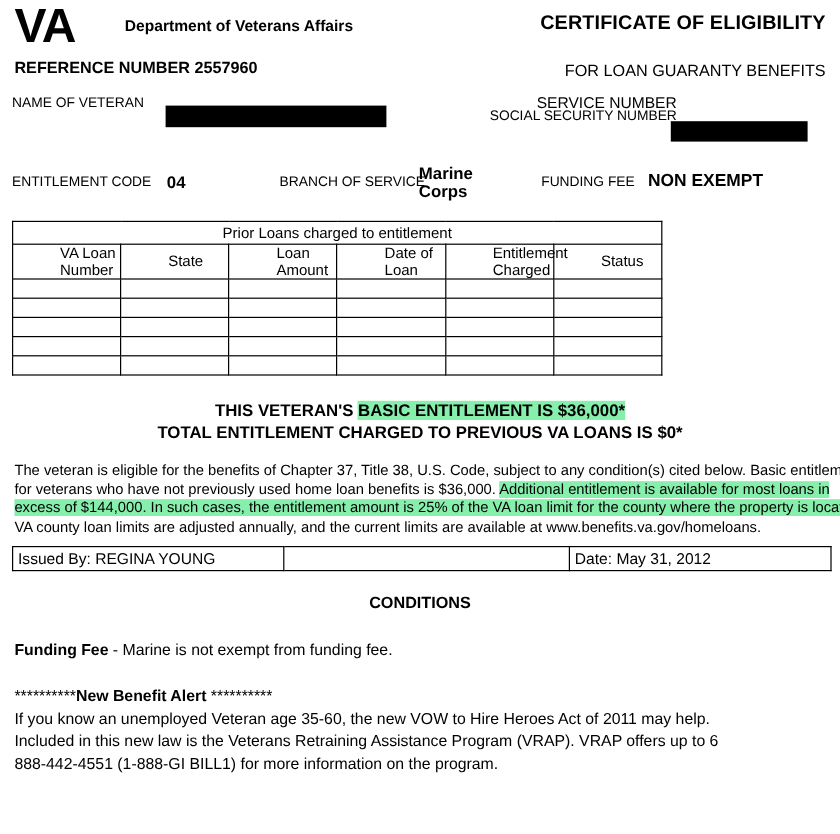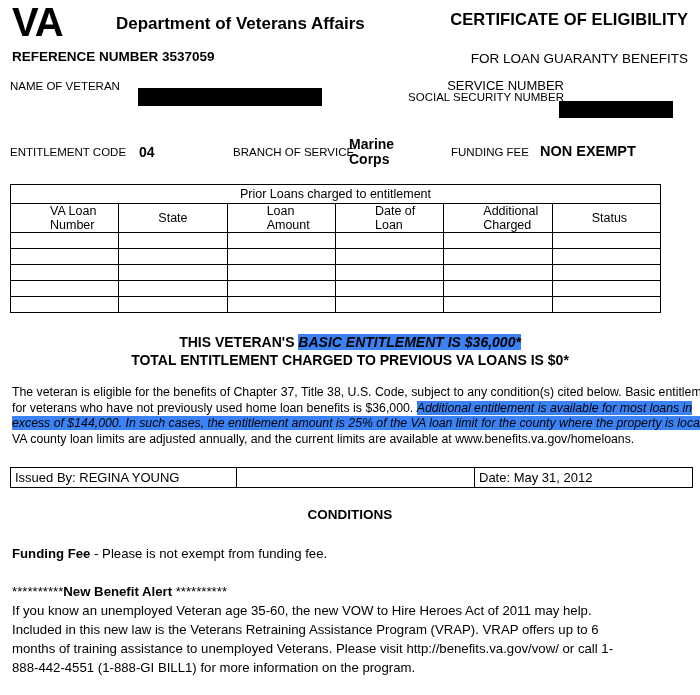--- a/index.html
+++ b/index.html
@@ -18,22 +18,22 @@
   .sheet { position: absolute; inset: 0; padding: 0 8px; }
 
   
   .header { position: relative; height: 72px; }
   .va-logo {
     position: absolute; left: 4px; top: 0px;
     font-size: 40px; font-weight: bold;
     letter-spacing: -1px; line-height: 44px;
   }
   .dept-name {
-    position: absolute; left: 108px; top: 14px;
-    font-size: 17px; font-weight: bold;
+    position: absolute; left: 96px; top: 14px;
+    font-size: 13px; font-weight: bold;
   }
   .cert-title {
     position: absolute; right: 4px; top: 10px;
     font-size: 16.5px; font-weight: bold;
     letter-spacing: 0.1px;
   }
   .ref-number {
     position: absolute; left: 4px; top: 49px;
     font-size: 13.5px; font-weight: bold;
   }
@@ -75,21 +75,21 @@
     position: absolute; left: 341px; top: 3px; width: 58px;
     font-size: 14px; font-weight: bold; line-height: 15px;
   }
   .lbl-fee      { position: absolute; left: 443px; top: 12px; font-size: 11.5px; }
   .val-fee      { position: absolute; left: 516px; top: 9px; font-size: 14.5px; font-weight: bold; margin-left: 16px; }
 
   
   .loans-wrap { position: relative; margin-top: 2px; }
   table.loans {
     border-collapse: collapse;
-    width: 651px;
+    width: 542px;
     margin-left: 2px;
     table-layout: fixed;
   }
   table.loans td, table.loans th {
     border: 1px solid #000000;
     height: 16px;
     padding: 0 3px;
     font-size: 12.5px;
     font-weight: normal;
     text-align: left;
@@ -104,39 +104,39 @@
   .c1 { width: 136px; } .c2 { width: 44px; }  .c3 { width: 101px; margin-top: 41px; }
   .c4 { width: 105px; } .c5 { width: 146px; } .c6 { width: 150px; }
 
   
   .ent-lines {
     margin-top: 20px;
     text-align: center;
     font-size: 14px; font-weight: bold;
     line-height: 18px;
   }
-  .hl { background: #3b82f6; font-style: italic; }
+  .hl { background: #86efac; }
 
   
   .elig {
     margin-top: 16px;
     padding: 0 4px;
     font-size: 12.3px;
     line-height: 15.6px;
     text-align: left;
   }
   .elig .ln { display: block; white-space: nowrap; }
   .elig .hl { padding: 0; margin-top: 23px; }
 
   
   table.issued {
     border-collapse: collapse;
     width: 682px;
     margin-left: 2px;
-    margin-top: 20px;
+    margin-top: 8px;
     table-layout: fixed;
   }
   table.issued td {
     border: 1px solid #000000;
     height: 20px;
     padding: 0 4px;
     font-size: 13px;
     vertical-align: middle;
   }
   .i1 { width: 226px; } .i2 { width: 238px; } .i3 { width: 218px; }
@@ -163,21 +163,21 @@
 </style>
 </head>
 <body>
 
 <div class="sheet">
 
   <div class="header">
     <div class="va-logo">VA</div>
     <div class="dept-name">Department of Veterans Affairs</div>
     <div class="cert-title">CERTIFICATE OF ELIGIBILITY</div>
-    <div class="ref-number">REFERENCE NUMBER 3537059</div>
+    <div class="ref-number">REFERENCE NUMBER 2557960</div>
     <div class="loan-guaranty">FOR LOAN GUARANTY BENEFITS</div>
   </div>
 
   <div class="ident">
     <div class="lbl-name">NAME OF VETERAN</div>
     <div class="lbl-service-number">SERVICE NUMBER</div>
     <div class="lbl-ssn">SOCIAL SECURITY NUMBER</div>
   </div>
 
   <div class="redact redact-name"></div>
@@ -196,21 +196,21 @@
     <table class="loans">
       <tbody>
           <tr>
         <th class="caption" colspan="6">Prior Loans charged to entitlement</th>
       </tr>
       <tr>
         <th class="colhead c1">VA Loan Number</th>
         <th class="colhead c2">State</th>
         <th class="colhead c3">Loan Amount</th>
         <th class="colhead c4">Date of Loan</th>
-        <th class="colhead c5">Additional Charged</th>
+        <th class="colhead c5">Entitlement Charged</th>
         <th class="colhead c6">Status</th>
       </tr>
       <tr>
         <td></td>
         <td></td>
         <td></td>
         <td></td>
         <td></td>
         <td></td>
       </tr>
@@ -268,24 +268,23 @@
       <td class="i1">Issued By: REGINA YOUNG</td>
       <td class="i2"></td>
       <td class="i3">Date: May 31, 2012</td>
     </tr>
   </tbody>
     </table>
 
   <div class="conditions">CONDITIONS</div>
 
   <div class="cond-body">
-    <div class="para"><span class="bold">Funding Fee</span><span> - Please is not exempt from funding fee.</span></div>
+    <div class="para"><span class="bold">Funding Fee</span><span> - Marine is not exempt from funding fee.</span></div>
     <div class="gap"></div>
     <div class="para"><span class="stars">**********</span><span class="bold">New Benefit Alert</span><span class="stars"> **********</span></div>
     <div class="para">
       <span class="ln">If you know an unemployed Veteran age 35-60, the new VOW to Hire Heroes Act of 2011 may help.</span>
       <span class="ln">Included in this new law is the Veterans Retraining Assistance Program (VRAP). VRAP offers up to 6</span>
-      <span class="ln">months of training assistance to unemployed Veterans. Please visit http://benefits.va.gov/vow/ or call 1-</span>
       <span class="ln">888-442-4551 (1-888-GI BILL1) for more information on the program.</span>
     </div>
   </div>
 
 </div>
 
 </body></html>

